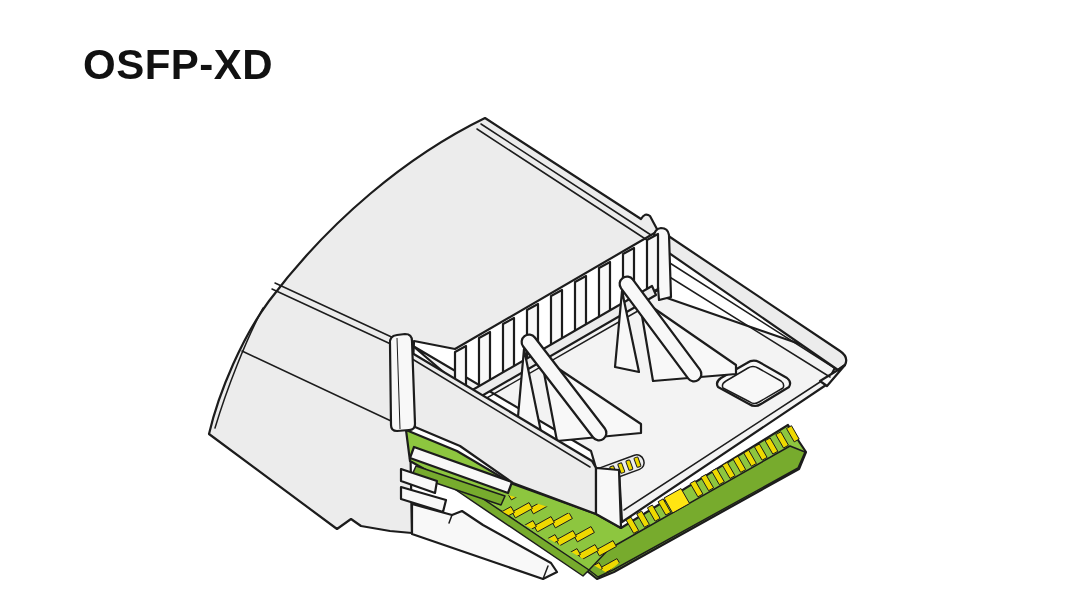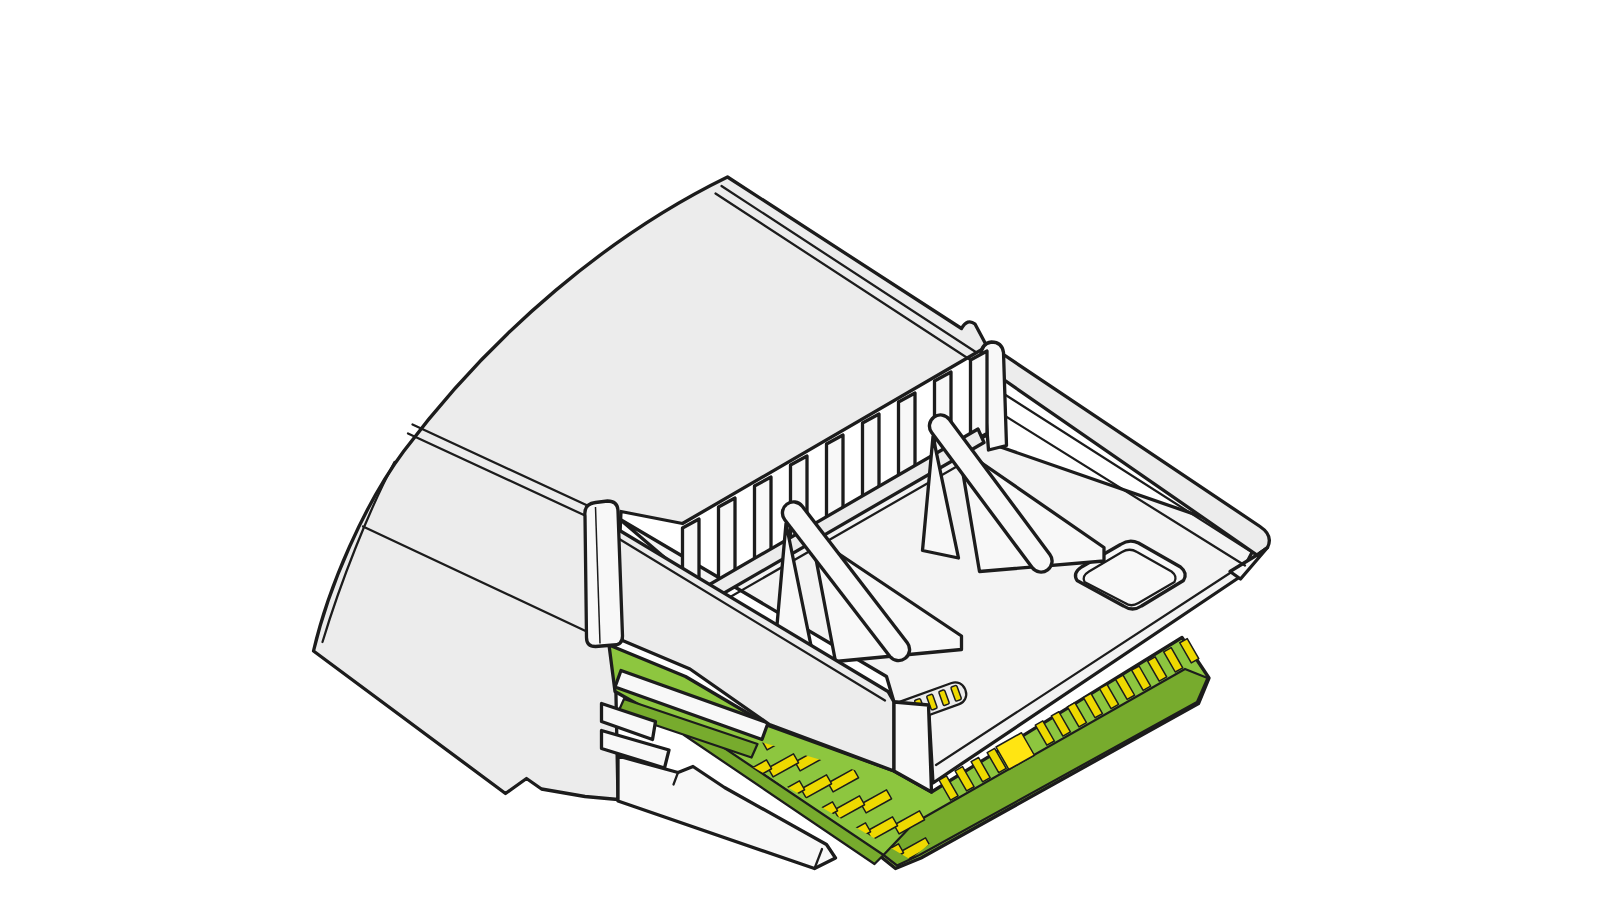--- a/index.html
+++ b/index.html
@@ -27,20 +27,21 @@
   .f-goldhi{fill:var(--c-contact_gold_highlight,#ffe11a);}
   .f-none{fill:none;}
   .arm-outline{fill:none;stroke:var(--c-outline,#1c1c1c);stroke-width:17;stroke-linecap:round;}
   .arm-fill{fill:none;stroke:var(--c-housing_light,#f7f7f7);stroke-width:12.5;stroke-linecap:round;}
 </style>
 </head>
 <body>
 
 <div class="canvas">
 
+  <h1 class="figure-title">OSFP-XD</h1>
 
   <svg class="illustration" width="1080" height="607" viewBox="0 0 1080 607">
     <defs>
       <clipPath id="tracesClip">
         <path d="M 495,491 L 612,526 L 625,558 L 607,573 L 498,509 Z"></path>
       </clipPath>
     </defs>
 
     <g>
       <path class="s f-body" d="M 485,118 L 641,219 Q 645,212 650,216 L 658,231 L 455,349 L 414,341 L 410,430 L 412,533

